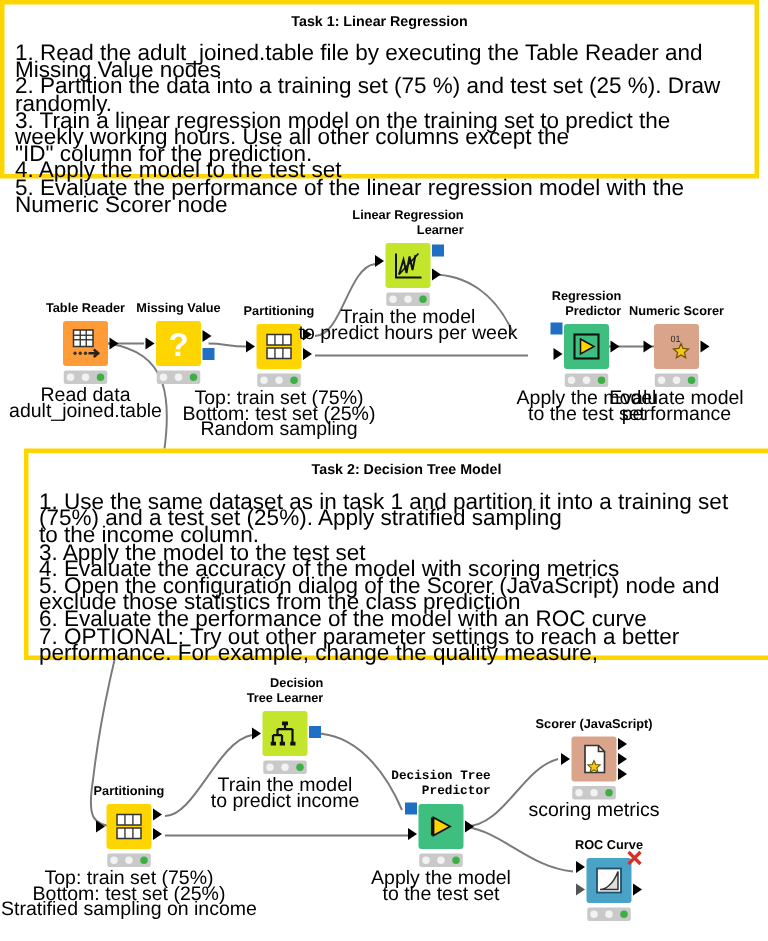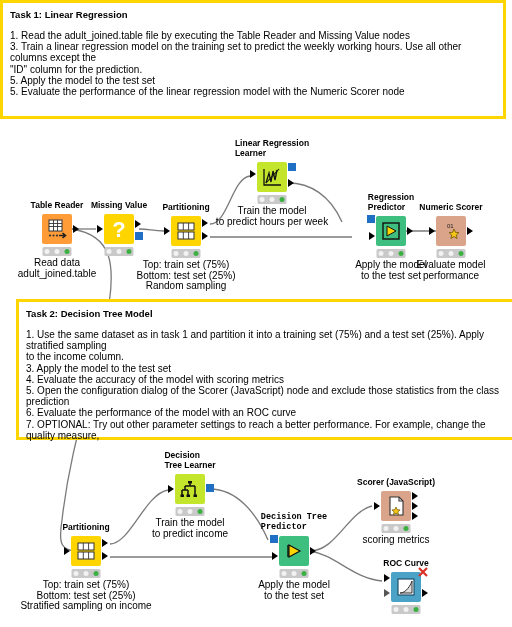--- a/index.html
+++ b/index.html
@@ -30,23 +30,24 @@
     padding: 6px 7px 4px 7px;
   }
   #task1-box { left: 0px;  top: 0px;   width: 506px; height: 119px; }
   #task2-box { left: 16px;  top: 299px; width: 510px; height: 141px; }
   .task-title {
     font-size: 9.5px;
     font-weight: bold;
     line-height: 12px;
     margin: 0 0 9px 0;
     white-space: nowrap;
+    text-align: center;
   }
   .task-lines {
-    font-size: 10px;
+    font-size: 15px;
     line-height: 11.2px;
   }
   .task-lines div { white-space: normal; }
 
   
   #wires {
     position: absolute;
     left: 0; top: 0;
     width: 512px; height: 627px;
     pointer-events: none;
@@ -65,29 +66,29 @@
     box-sizing: border-box;
   }
   .node-title {
     position: absolute;
     left: 50%;
     transform: translateX(-50%);
     bottom: 34px;
     font-size: 8.5px;
     font-weight: bold;
     line-height: 10px;
-    text-align: left;
+    text-align: right;
     white-space: nowrap;
   }
   .node-desc {
     position: absolute;
     left: 50%;
     transform: translateX(-50%);
     top: 44px;
-    font-size: 10px;
+    font-size: 13px;
     line-height: 10.5px;
     text-align: center;
     white-space: nowrap;
   }
   
   .status {
     position: absolute;
     left: 50%;
     transform: translateX(-50%);
     top: 33px;
@@ -438,23 +439,24 @@
       <i></i>
       <i></i>
       <i class="on"></i>
     </div>
   </div>
 
   <div class="task-box" id="task1-box">
     <div class="task-title">Task 1: Linear Regression</div>
     <div class="task-lines">
       <div>1. Read the adult_joined.table file by executing the Table Reader and Missing Value nodes</div>
+      <div>2. Partition the data into a training set (75 %) and test set (25 %). Draw randomly.</div>
       <div>3. Train a linear regression model on the training set to predict the weekly working hours. Use all other columns except the</div>
       <div>"ID" column for the prediction.</div>
-      <div>5. Apply the model to the test set</div>
+      <div>4. Apply the model to the test set</div>
       <div>5. Evaluate the performance of the linear regression model with the Numeric Scorer node</div>
     </div>
   </div>
 
   <div class="task-box" id="task2-box">
     <div class="task-title">Task 2: Decision Tree Model</div>
     <div class="task-lines">
       <div>1. Use the same dataset as in task 1 and partition it into a training set (75%) and a test set (25%). Apply stratified sampling</div>
       <div>to the income column.</div>
       <div>3. Apply the model to the test set</div>

